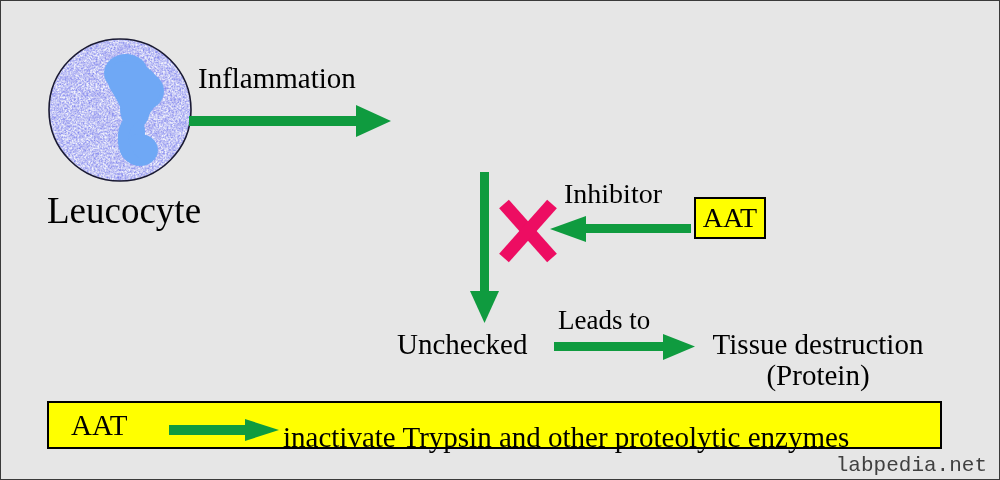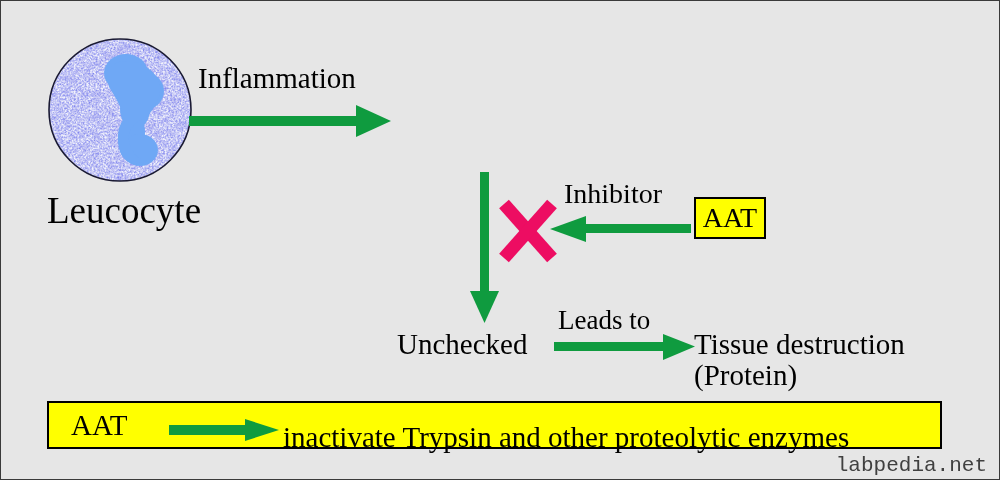--- a/index.html
+++ b/index.html
@@ -50,21 +50,21 @@
   #label-stop {
     left: 772px; top: 194px; width: 218px;
     font-size: 28px; text-align: right;
   }
 
   #label-unchecked { left: 396px; top: 328px; font-size: 29px; }
   #label-leadsto   { left: 557px; top: 305px; font-size: 27px; }
 
   #label-tissue {
     left: 693px; top: 328px; width: 248px;
-    font-size: 29px; 
+    font-size: 29px; text-align: center;
   }
 
   
   #aat-box {
     position: absolute;
     left: 693px; top: 196px;
     width: 72px; height: 42px;
     background: #ffff00;
     border: 2px solid #000000;
     box-sizing: border-box;

